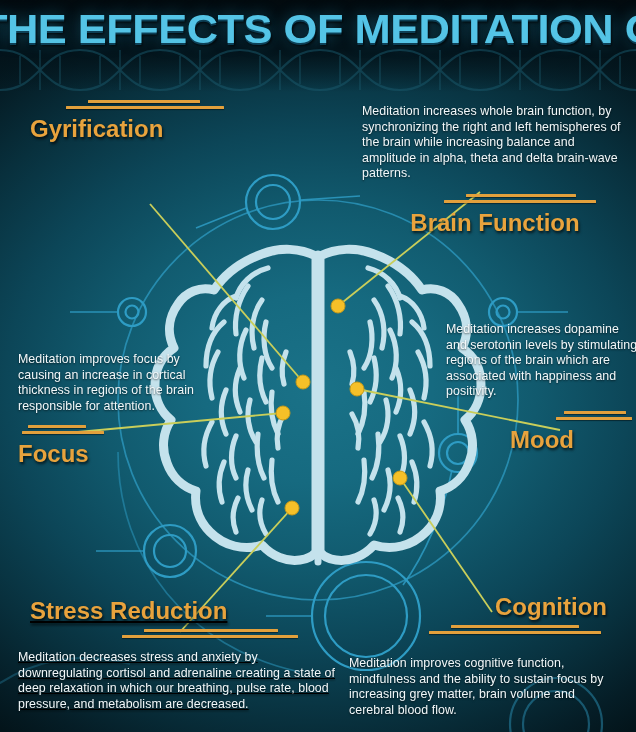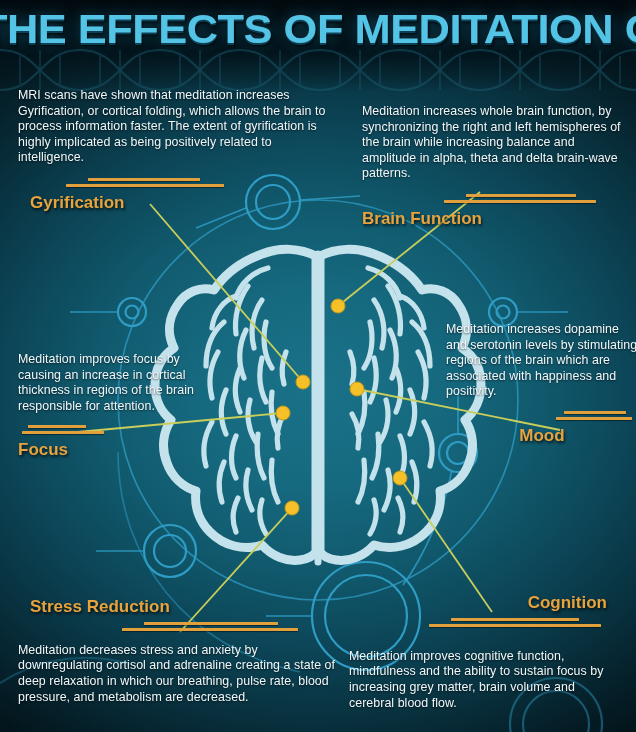--- a/index.html
+++ b/index.html
@@ -66,59 +66,59 @@
   .rules i {
     display:block; position:absolute; height:3px;
     background:#E2A03C; border-radius:.5px;
     box-shadow:0 1px 1px rgba(0,0,0,.45);
   }
   .rules i.r1 { top:0px; }
   .rules i.r2 { top:6px; }
   .label {
     font-family:"Liberation Sans Narrow","Liberation Sans", sans-serif;
     font-weight:bold;
-    font-size:17px;
+    font-size:24px;
     color:#E8A33D;
     letter-spacing:0px;
     white-space:nowrap;
     line-height:1.05;
     text-shadow:1px 2px 3px rgba(0,0,0,.75);
   }
 
   
   
   #sec-gyrification { left:18px; top:88px; width:320px; }
   #sec-gyrification .rules { margin-top:12px; margin-left:48px; width:180px; }
   #sec-gyrification .rules i.r1 { left:22px;  width:112px; }
   #sec-gyrification .rules i.r2 { left:0px;   width:158px; }
   #sec-gyrification .label { margin-top:5px; margin-left:12px; }
 
   
   #sec-brainfunction { left:362px; top:88px; width:266px;margin-top:16px; }
   #sec-brainfunction .rules { margin-top:12px; margin-left:82px; width:170px; }
   #sec-brainfunction .rules i.r1 { left:22px; width:110px; }
   #sec-brainfunction .rules i.r2 { left:0px;  width:152px; }
-  #sec-brainfunction .label { margin-top:5px; text-align:left; }
+  #sec-brainfunction .label { margin-top:5px; text-align:center; }
 
   
   #sec-focus { left:18px; top:352px; width:208px; }
   #sec-focus .rules { margin-top:11px; margin-left:4px; width:92px; }
   #sec-focus .rules i.r1 { left:6px; width:58px; }
   #sec-focus .rules i.r2 { left:0px; width:82px; }
   #sec-focus .label { margin-top:5px; margin-left:0px; }
 
   
   #sec-mood { left:438px; top:322px; width:192px;margin-left:8px; }
   #sec-mood .rules { margin-top:11px; margin-left:110px; width:82px; }
   #sec-mood .rules i.r1 { left:8px; width:62px; }
   #sec-mood .rules i.r2 { left:0px; width:76px; }
   #sec-mood .label { margin-top:5px; text-align:center; }
 
   
-  #sec-stress { left:18px; top:598px; width:318px; }
+  #sec-stress { left:18px; top:598px; width:318px;text-decoration:underline; }
   #sec-stress .label { margin-left:12px; }
   #sec-stress .rules { margin-top:6px; margin-left:104px; width:178px; }
   #sec-stress .rules i.r1 { left:22px; width:134px; }
   #sec-stress .rules i.r2 { left:0px;  width:176px; }
   #sec-stress .body-text { margin-top:10px; }
 
   
   #sec-cognition { left:349px; top:594px; width:262px; }
   #sec-cognition .label { text-align:right; margin-right:4px; }
   #sec-cognition .rules { margin-top:6px; margin-left:80px; width:176px; }
@@ -328,21 +328,20 @@
       <circle cx="283" cy="413" r="7"></circle>
       <circle cx="357" cy="389" r="7"></circle>
       <circle cx="292" cy="508" r="7"></circle>
       <circle cx="400" cy="478" r="7"></circle>
     </g>
   </svg>
 
   <div class="title">THE EFFECTS OF MEDITATION ON THE BRAIN</div>
 
   <div class="sec" id="sec-gyrification">
-    <div class="body-text">MRI scans have shown that meditation increases Gyrification, or cortical folding, which allows the brain to process information faster.  The extent of gyrification is highly implicated as being positively related to intelligence.</div>
     <div class="rules">
       <i class="r1"></i>
         <i class="r2"></i>
     </div>
     <div class="label">Gyrification</div>
   </div>
 
   <div class="sec" id="sec-brainfunction">
     <div class="body-text">Meditation increases whole brain function, by synchronizing the right and left hemispheres of the brain while increasing balance and amplitude in  alpha, theta and delta brain-wave patterns.</div>
     <div class="rules">

